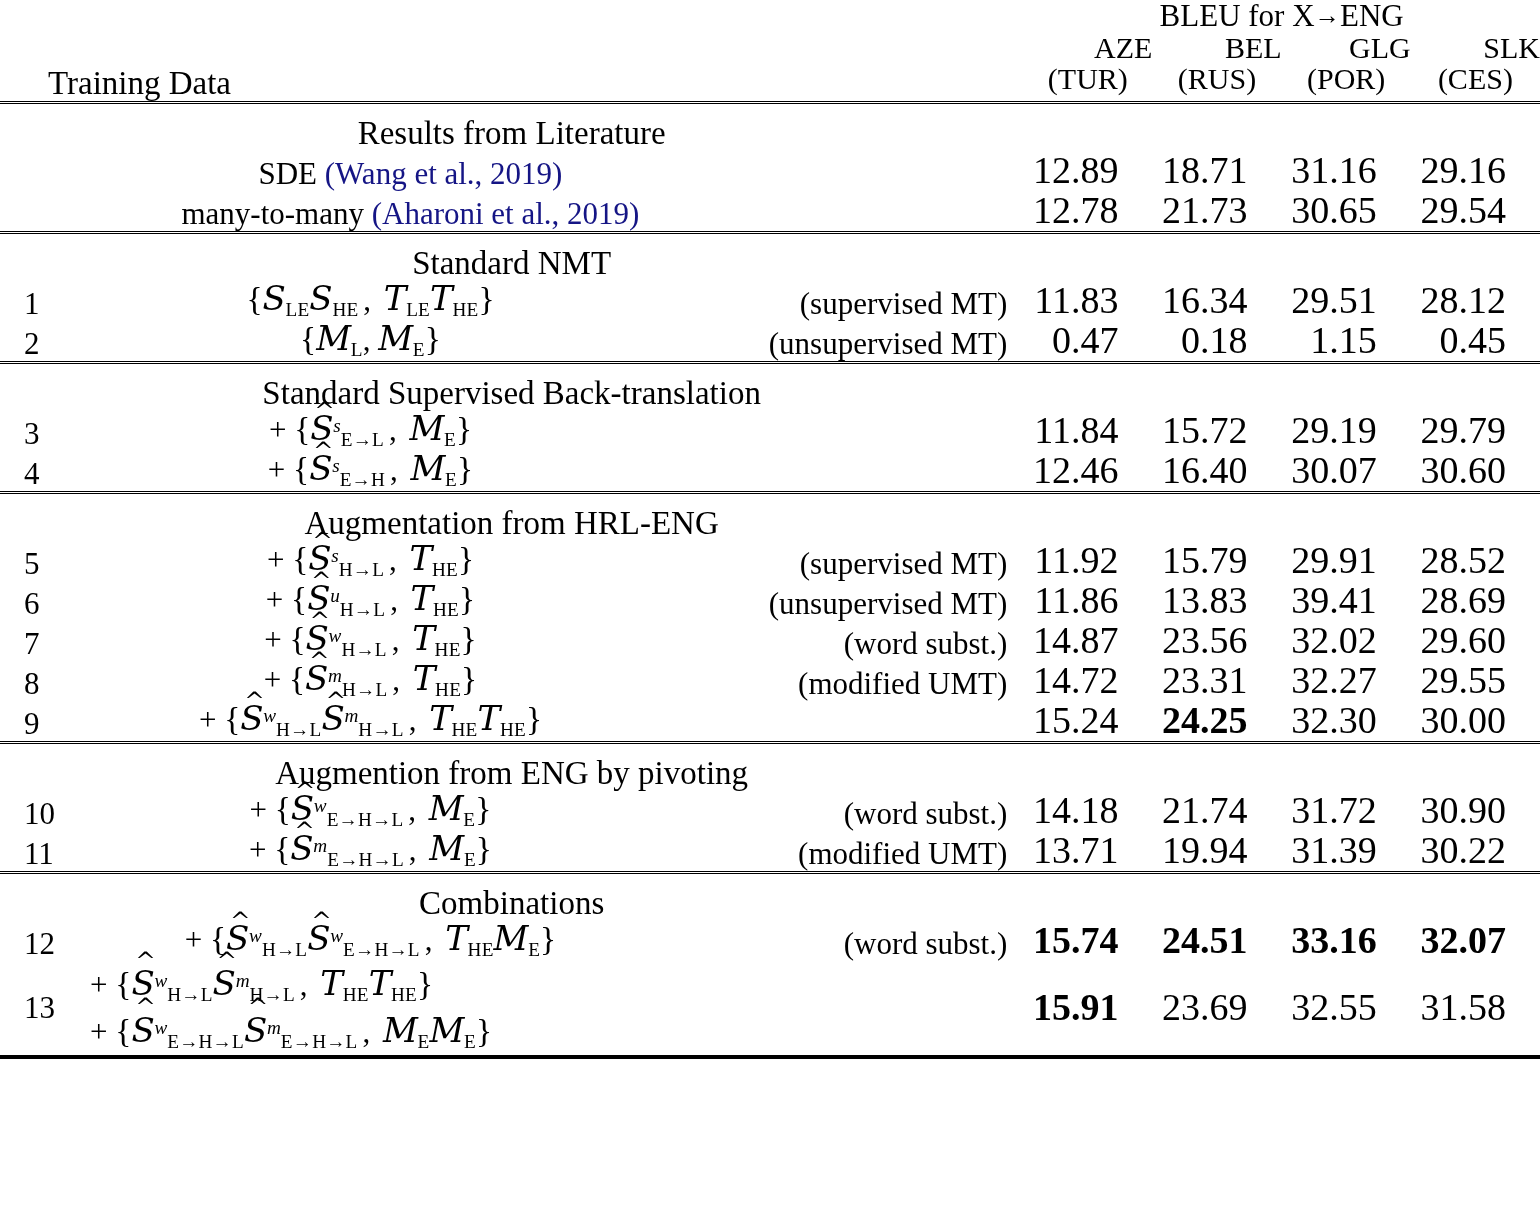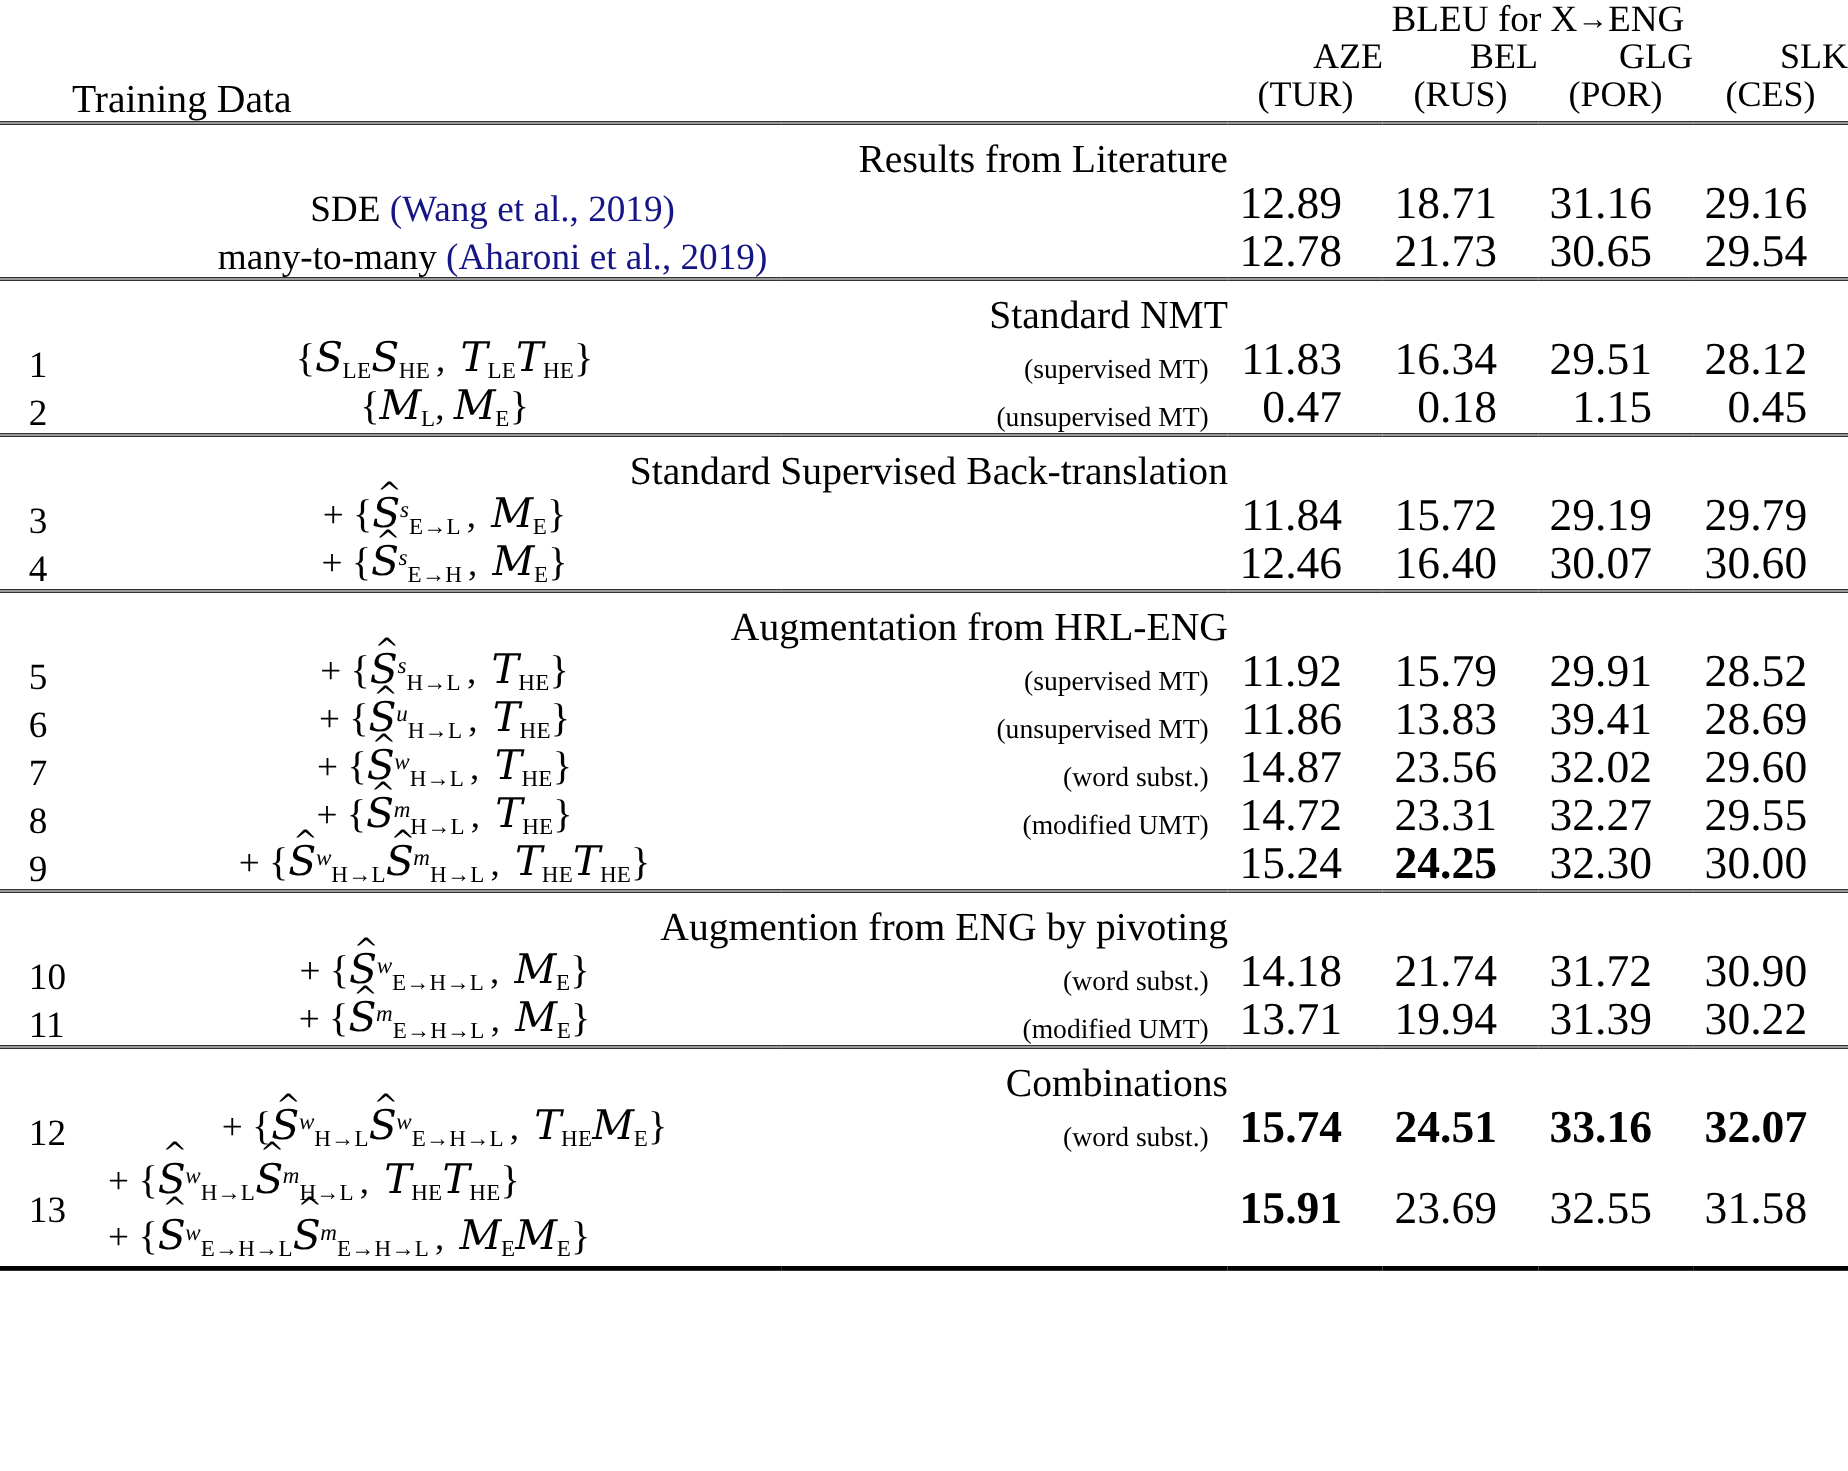--- a/index.html
+++ b/index.html
@@ -61,50 +61,50 @@
   .colhead2 {
     text-align: center;
     font-variant: small-caps;
     font-size: 30px;
     padding-bottom: 7px;
     white-space: nowrap;
   }
   .trainhead {
     font-size: 33px;
     text-align: left;
-    padding-left: 60px;
+    padding-left: 48px;
     padding-bottom: 1px;
     white-space: nowrap;
   }
 
   
   .sec {
     font-size: 33px;
-    text-align: right;
+    text-align: center;
     padding-top: 7px;
     padding-bottom: 1px;
     white-space: nowrap;
   }
   .idx {
     font-size: 31px;
     text-align: left;
     padding-left: 24px;
     padding-bottom: 2px;
     white-space: nowrap;
   }
   .desc {
     font-size: 31px;
     text-align: center;
     padding-left: 20px;
     padding-bottom: 2px;
     white-space: nowrap;
   }
   .desc.indent { padding-left: 100px; }
   .note {
-    font-size: 23px;
+    font-size: 31px;
     text-align: right;
     padding-right: 16px;
     padding-bottom: 2px;
     white-space: nowrap;
   }
   .score {
     font-size: 38px;
     text-align: right;
     padding-right: 34px;
     padding-bottom: 2px;

